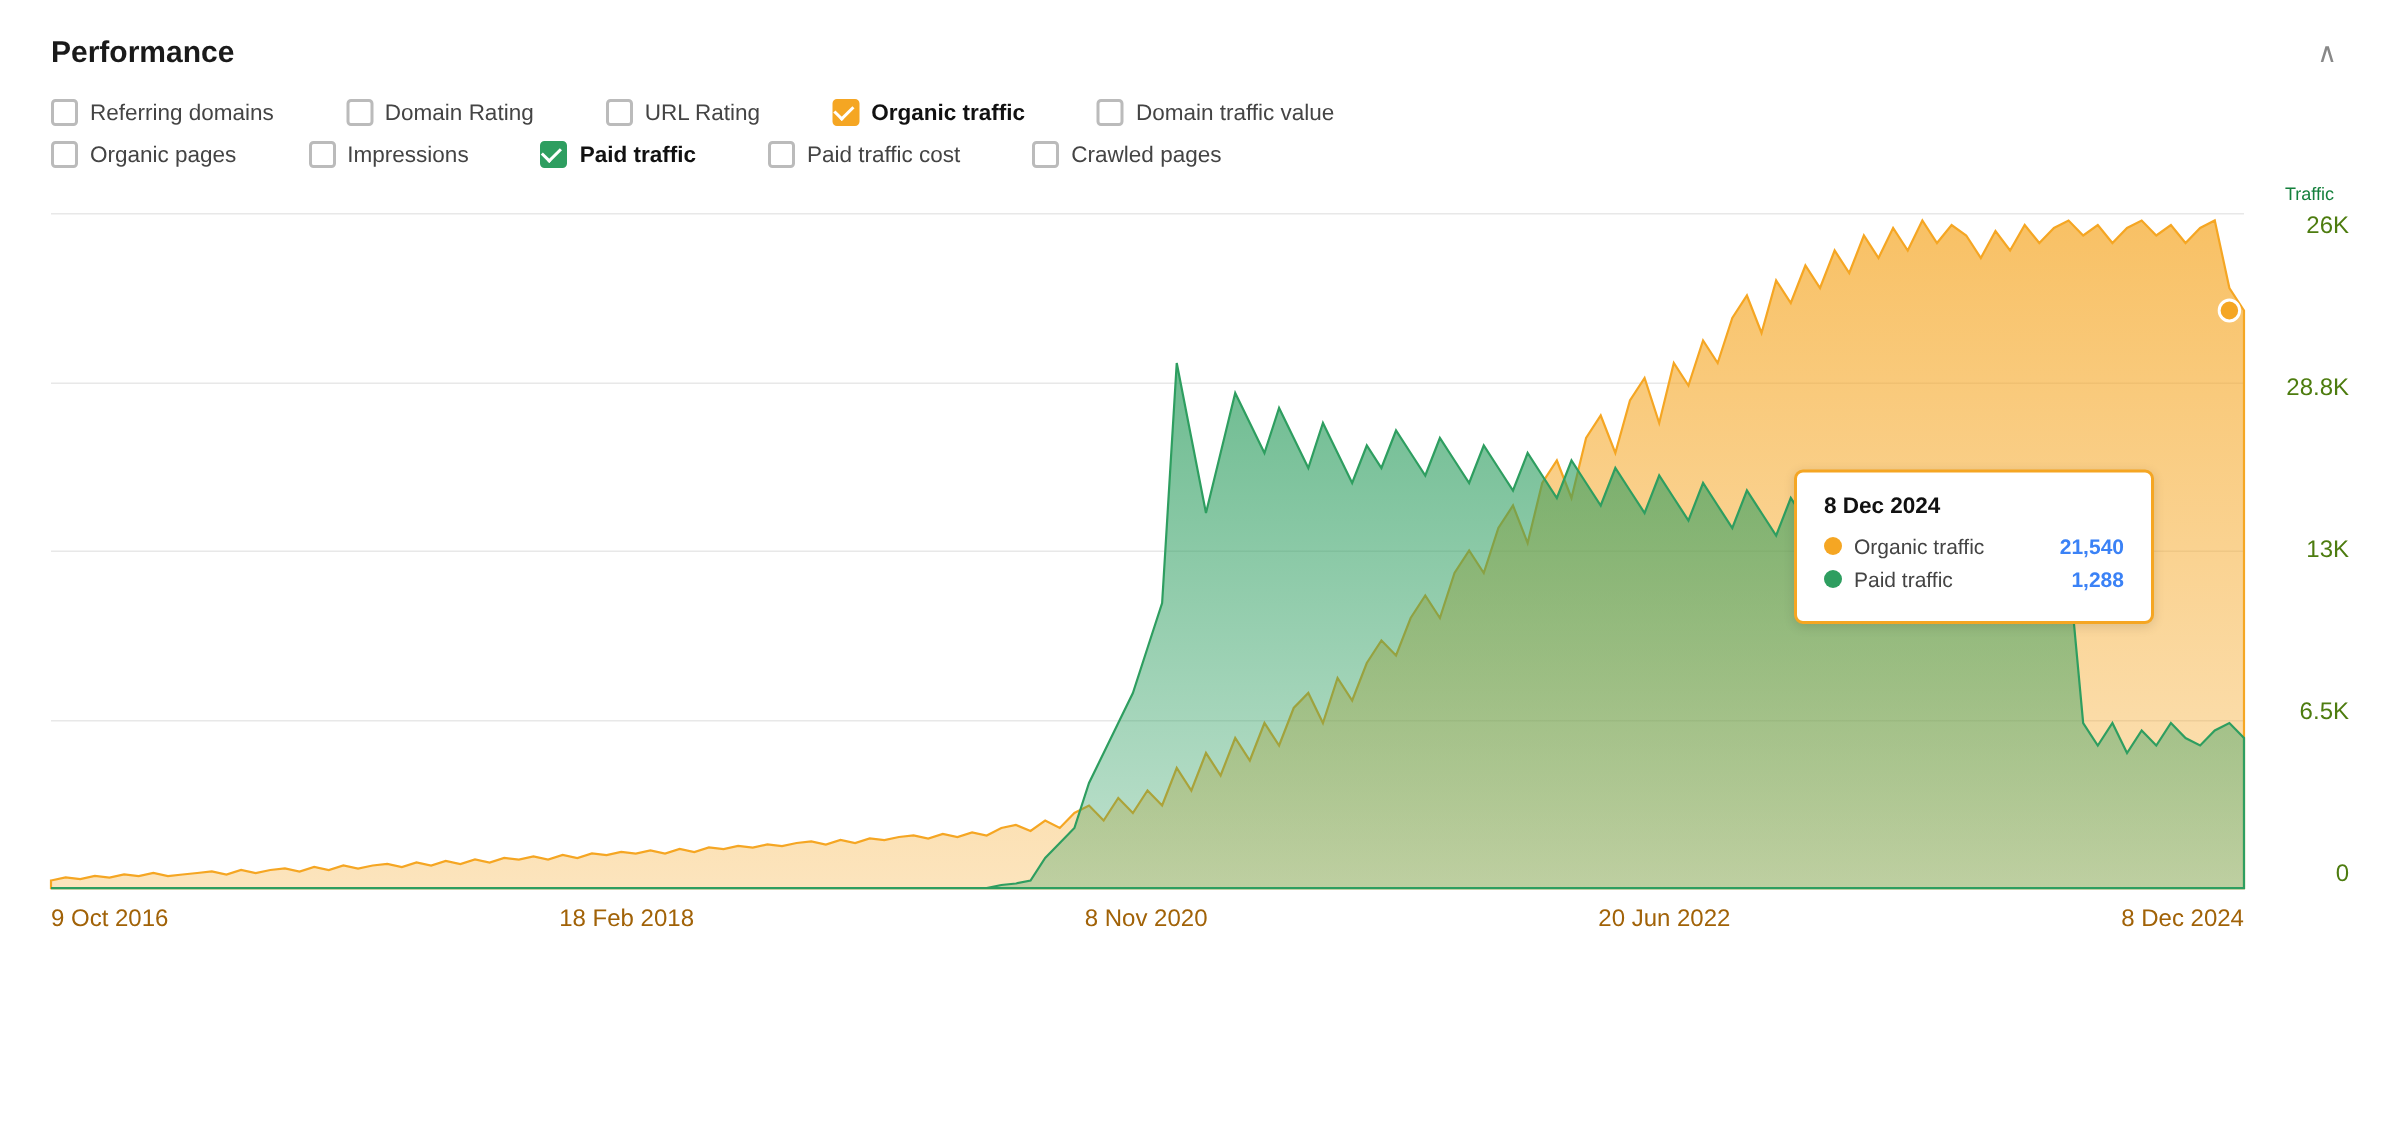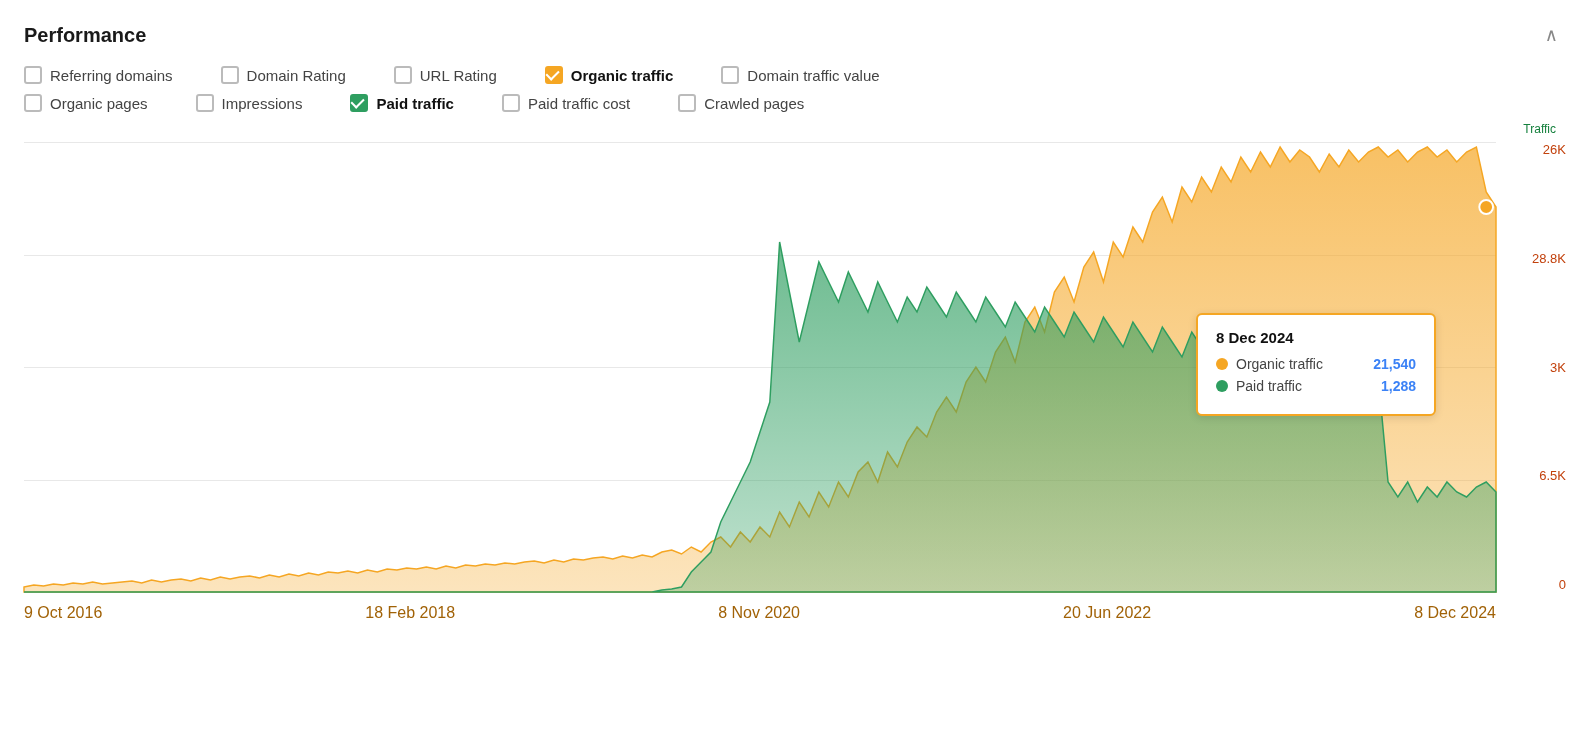--- a/index.html
+++ b/index.html
@@ -6,20 +6,21 @@
     body {
       font-family: -apple-system, BlinkMacSystemFont, 'Segoe UI', Arial, sans-serif;
       background: #fff;
       color: #333;
       width: 1590px;
       min-height: 752px;
     }
     .container {
       padding: 20px 24px 10px 24px;
       position: relative;
+      margin-left: 10px;
     }
     .header-row {
       display: flex;
       justify-content: space-between;
       align-items: center;
       margin-bottom: 16px;
     }
     .title {
       font-size: 20px;
       font-weight: 700;
@@ -97,22 +98,22 @@
       right: 0;
       top: 20px;
       bottom: 40px;
       display: flex;
       flex-direction: column;
       justify-content: space-between;
       align-items: flex-end;
       width: 60px;
     }
     .y-label {
-      font-size: 13px;
-      color: #c2410c;
+      font-size: 16px;
+      color: #4d7c0f;
       text-align: right;
     }
     .y-axis-title {
       position: absolute;
       right: 10px;
       top: 0;
       font-size: 12px;
       color: #15803d;
     }
     .chart-inner {
@@ -245,21 +246,21 @@
       <label>Crawled pages</label>
     </div>
   </div>
 
   <div class="chart-area">
     <span class="y-axis-title">Traffic</span>
 
     <div class="chart-y-labels">
       <span class="y-label">26K</span>
       <span class="y-label">28.8K</span>
-      <span class="y-label">3K</span>
+      <span class="y-label">13K</span>
       <span class="y-label">6.5K</span>
       <span class="y-label">0</span>
     </div>
 
     <div class="chart-inner">
 
       <div class="grid-lines">
         <div class="grid-line" style="top:0%"></div>
         <div class="grid-line" style="top:25%"></div>
         <div class="grid-line" style="top:50%"></div>

